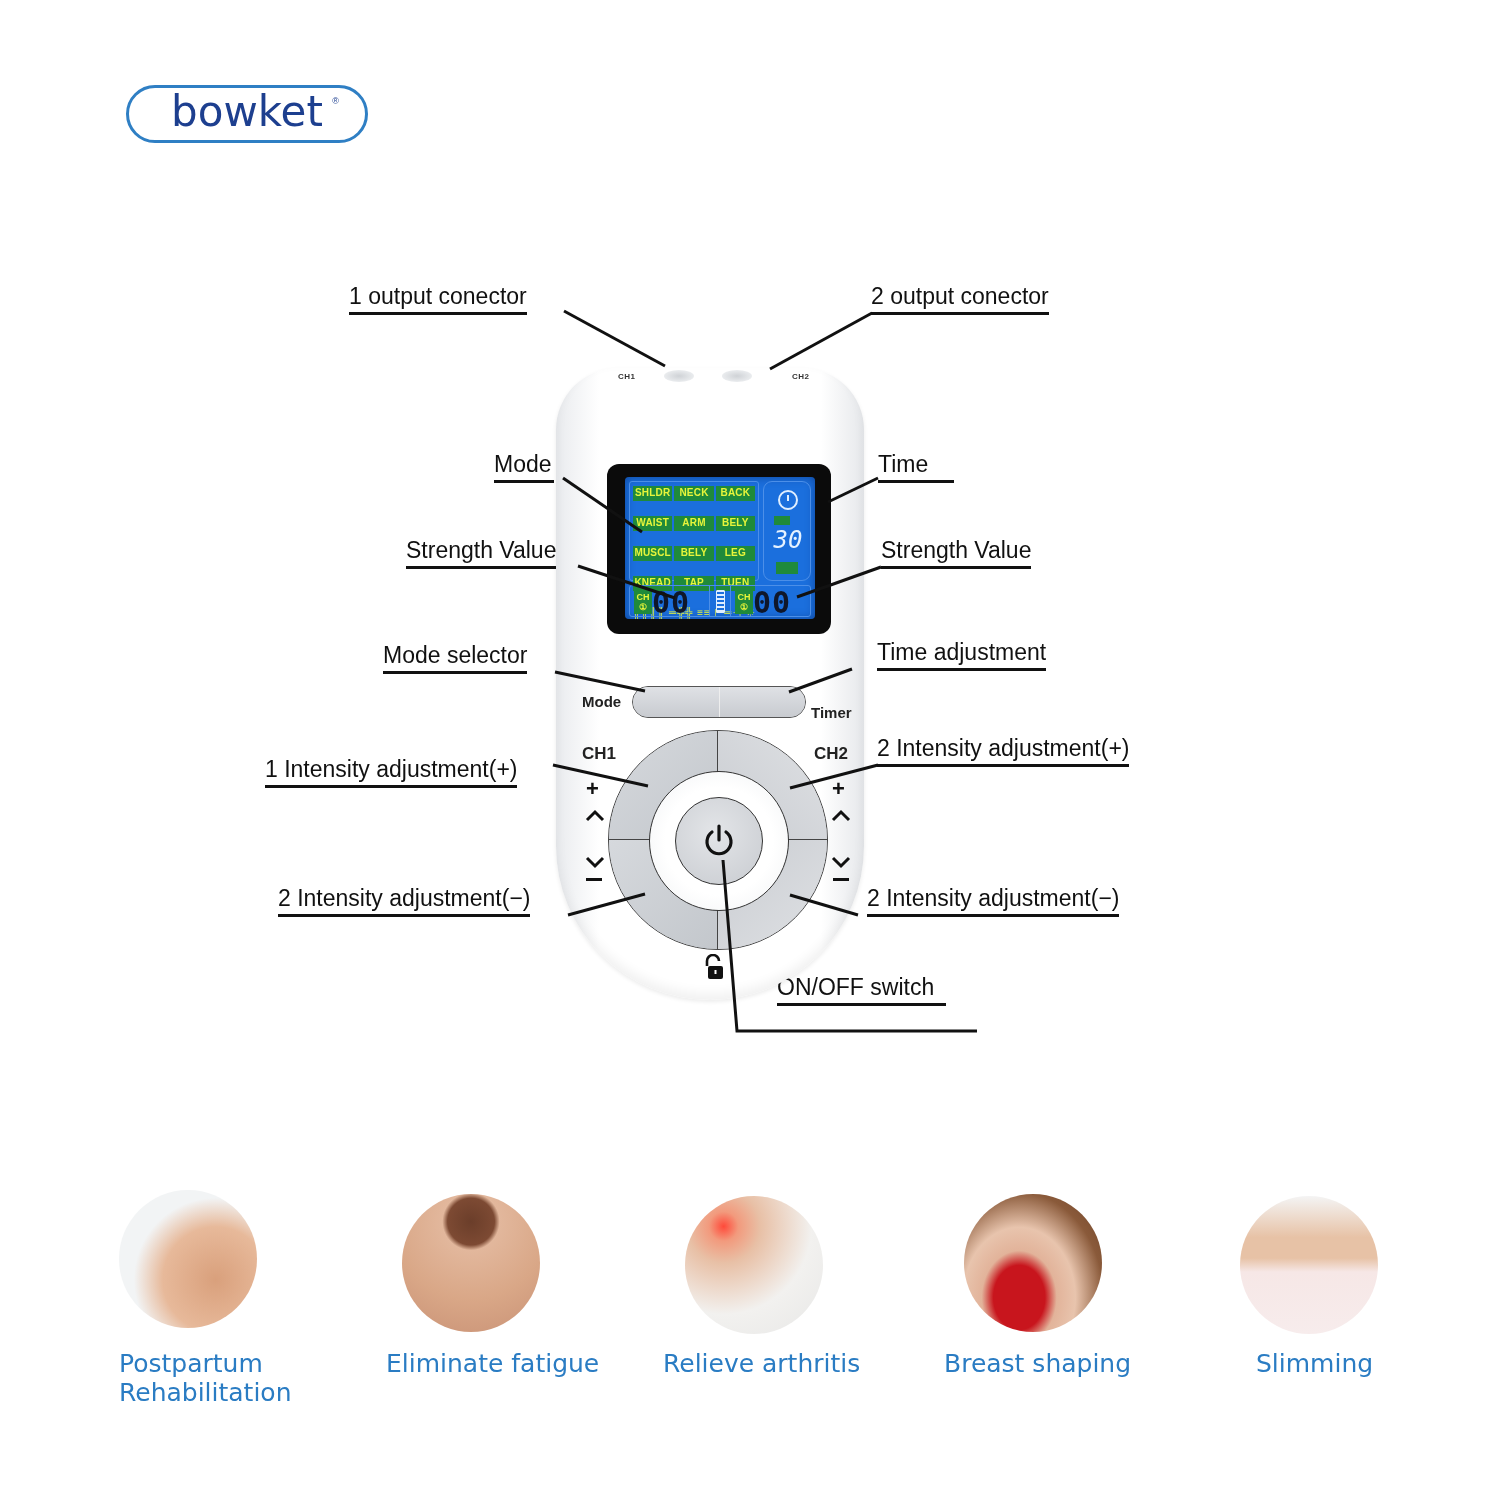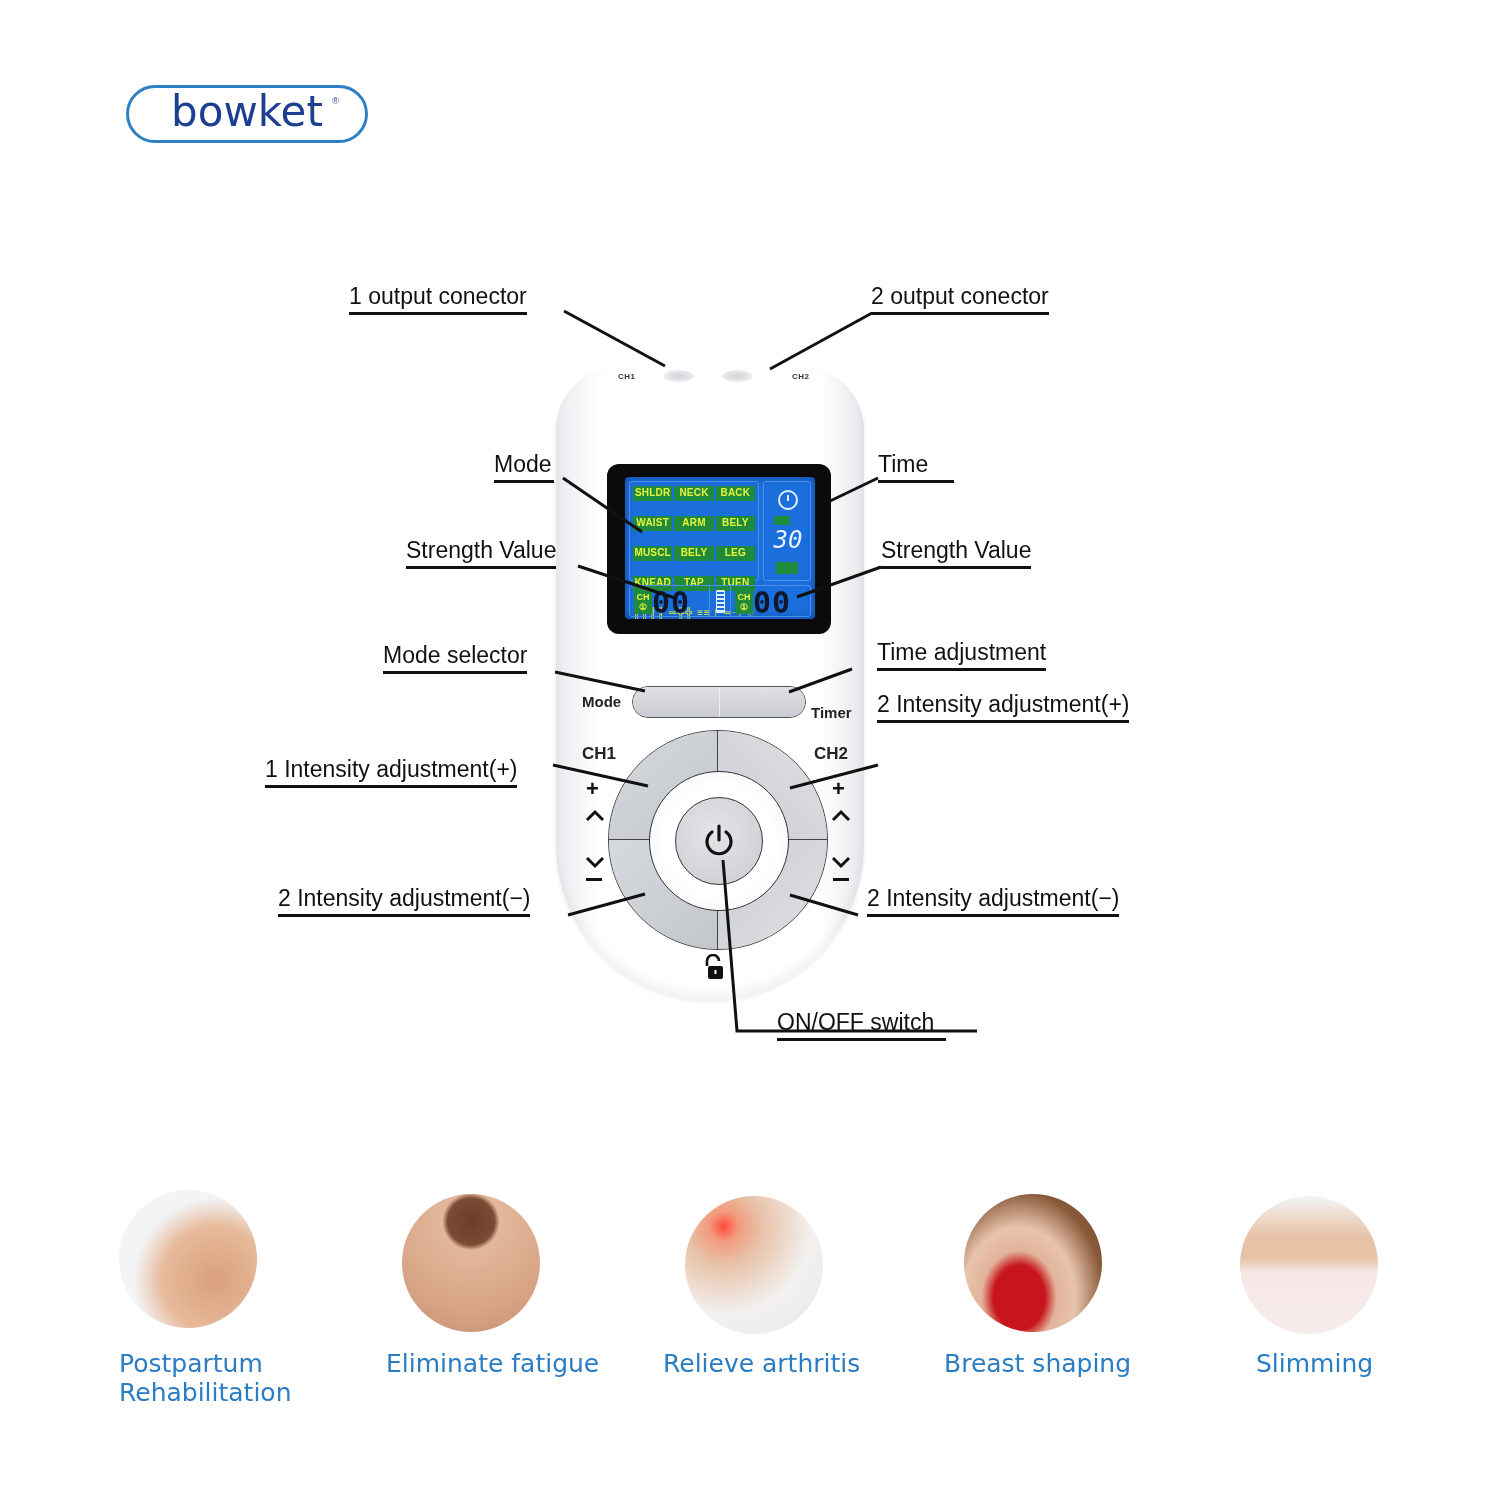--- a/index.html
+++ b/index.html
@@ -53,21 +53,21 @@
   }
   .lcd-mode {
     font-size: 10px; font-weight: bold; color: #e7f53a; background: #1f8a3b;
     text-align: center; line-height: 14px; letter-spacing: 0.2px; white-space: nowrap;
   }
   .lcd-wave {
     grid-column: 1 / span 3; font-size: 10px; color: #e7f53a; letter-spacing: 1px; line-height: 14px; white-space: nowrap; overflow: hidden;
   }
   .lcd-time {
     position: absolute; left: 138px; top: 4px; width: 48px; height: 100px;
-    border: 1px solid #4c8fe8; border-radius: 3px;
+    border: 1px solid #4c8fe8; border-radius: 9px;
   }
   .clock-icon { position: absolute; left: 14px; top: 8px; width: 20px; height: 20px; border: 2px solid #dfeeff; border-radius: 50%; }
   .clock-icon::after { content: ""; position: absolute; left: 7px; top: 3px; width: 2px; height: 6px; background: #dfeeff; }
   .time-small { position: absolute; left: 10px; top: 34px; width: 16px; height: 9px; background: #1f8a3b; font-size: 7px; color: #e7f53a; text-align: center; line-height: 9px; }
   .time-value { position: absolute; left: 4px; top: 44px; width: 40px; text-align: center; font-family: "DejaVu Sans Mono", monospace; font-style: italic; font-size: 24px; color: #e6f2ff; }
   .time-block { position: absolute; left: 12px; top: 80px; width: 22px; height: 12px; background: #1f8a3b; }
 
   .lcd-bottom {
     position: absolute; left: 4px; top: 108px; width: 182px; height: 32px;
     border: 1px solid #4c8fe8; border-radius: 3px; display: flex;
@@ -125,24 +125,24 @@
 
 <div class="callout" style="left:349px; top:284px;">1 output conector</div>
 <div class="callout" style="left:871px; top:284px;">2 output conector</div>
 <div class="callout" style="left:494px; top:452px; padding-right:2px;">Mode</div>
 <div class="callout" style="left:878px; top:452px; padding-right:26px;">Time</div>
 <div class="callout" style="left:406px; top:538px;">Strength Value</div>
 <div class="callout" style="left:881px; top:538px;">Strength Value</div>
 <div class="callout" style="left:383px; top:643px;">Mode selector</div>
 <div class="callout" style="left:877px; top:640px;">Time adjustment</div>
 <div class="callout" style="left:265px; top:757px;">1 Intensity adjustment(+)</div>
-<div class="callout" style="left:877px; top:692px;">2 Intensity adjustment(+)</div>
+<div class="callout" style="left:877px; top:736px;">2 Intensity adjustment(+)</div>
 <div class="callout" style="left:278px; top:886px;">2 Intensity adjustment(−)</div>
 <div class="callout" style="left:867px; top:886px;">2 Intensity adjustment(−)</div>
-<div class="callout" style="left:777px; top:1010px; padding-right:12px;">ON/OFF switch</div>
+<div class="callout" style="left:777px; top:975px; padding-right:12px;">ON/OFF switch</div>
 
 <div class="device">
   <div class="device-top">
     <span class="port-ch-label" style="left:16px;">CH1</span>
     <span class="port" style="left:62px;"></span>
     <span class="port" style="left:120px;"></span>
     <span class="port-ch-label" style="left:190px;">CH2</span>
   </div>
 
   <div class="screen-bezel">

